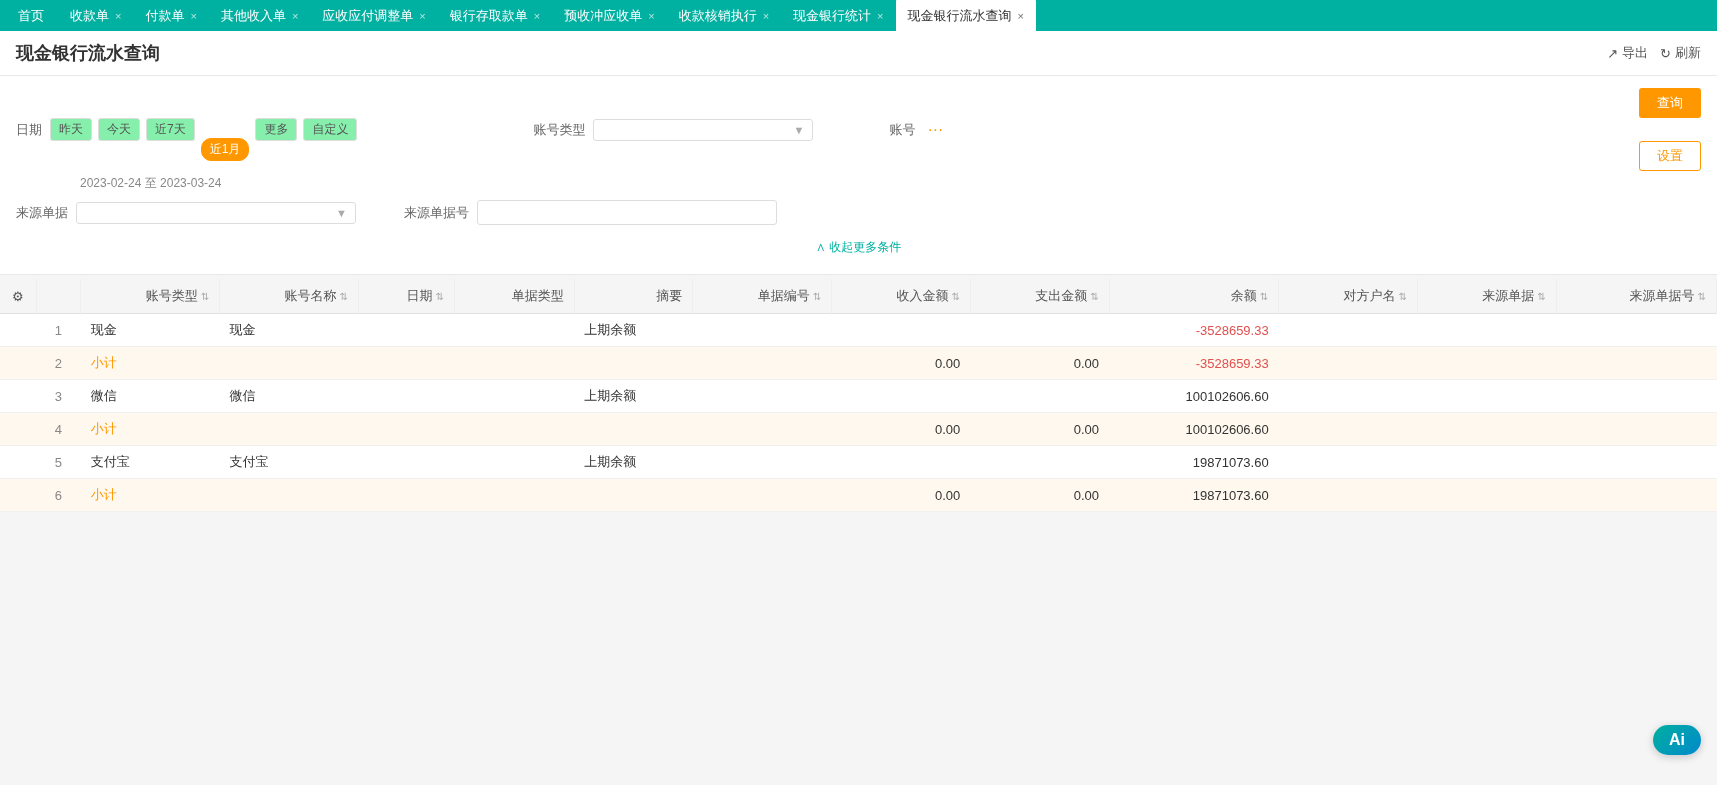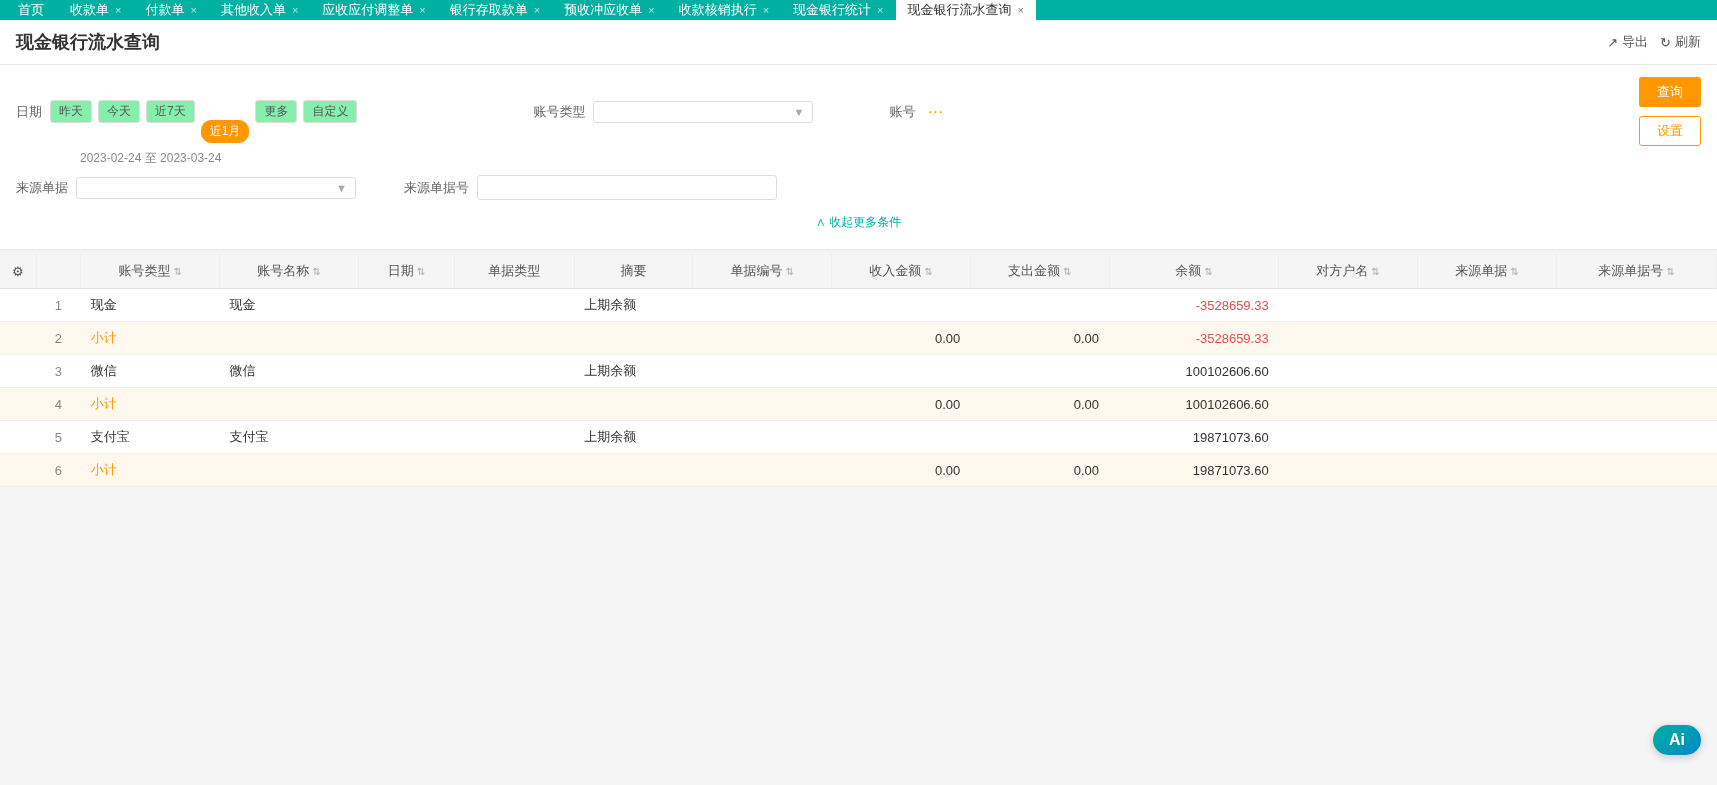--- a/index.html
+++ b/index.html
@@ -3,21 +3,21 @@
   <meta charset="utf-8">
   <style>
     * { box-sizing: border-box; margin: 0; padding: 0; }
     body { font-family: 'Microsoft YaHei', Arial, sans-serif; font-size: 13px; background: #f5f5f5; color: #333; }
 
     
     .top-nav {
       background: #00b0a0;
       display: flex;
       align-items: center;
-      height: 20px;
+      height: 31px;
       padding: 0 4px;
       overflow: hidden;
     }
     .nav-tab {
       display: flex;
       align-items: center;
       height: 36px;
       padding: 0 12px;
       color: #fff;
       font-size: 13px;
@@ -191,21 +191,21 @@
       width: 100%;
       border-collapse: collapse;
       font-size: 13px;
     }
     thead tr {
       background: #f5f5f5;
       border-bottom: 1px solid #e0e0e0;
     }
     thead th {
       padding: 8px 10px;
-      text-align: center;
+      text-align: right;
       color: #555;
       font-weight: normal;
       white-space: nowrap;
       border-right: 1px solid #eee;
       cursor: pointer;
       user-select: none;
     }
     thead th .sort-icon { color: #aaa; font-size: 10px; margin-left: 3px; }
     .settings-col { width: 36px; text-align: center; }
 
@@ -293,21 +293,21 @@
       </div>
     </div>
 
     <div class="filter-group" style="margin-left:60px;">
       <span class="filter-label">账号</span>
       <div style="display:flex;align-items:center;gap:4px;">
         <span class="ellipsis-btn">···</span>
       </div>
     </div>
 
-    <div style="margin-left:auto; display:flex; flex-direction:column; gap:9px;">
+    <div style="margin-left:auto; display:flex; flex-direction:column; gap:23px;">
       <button class="query-btn">查询</button>
       <button class="settings-btn">设置</button>
     </div>
   </div>
 
   <div style="margin-left: 60px; margin-top: -4px; margin-bottom: 8px;">
     <span class="date-range">2023-02-24 至 2023-03-24</span>
   </div>
 
   <div class="filter-row">

